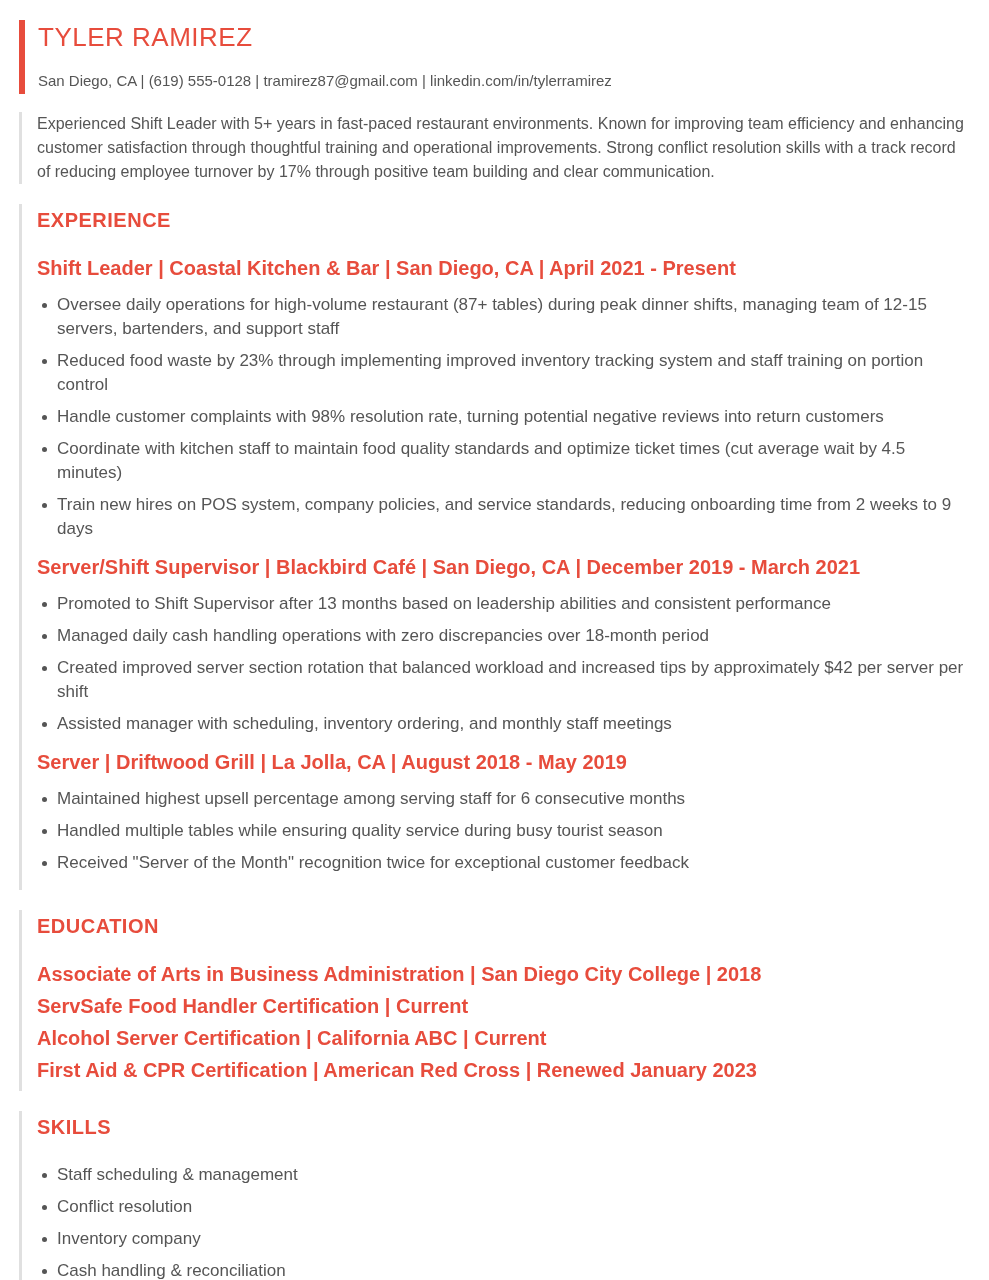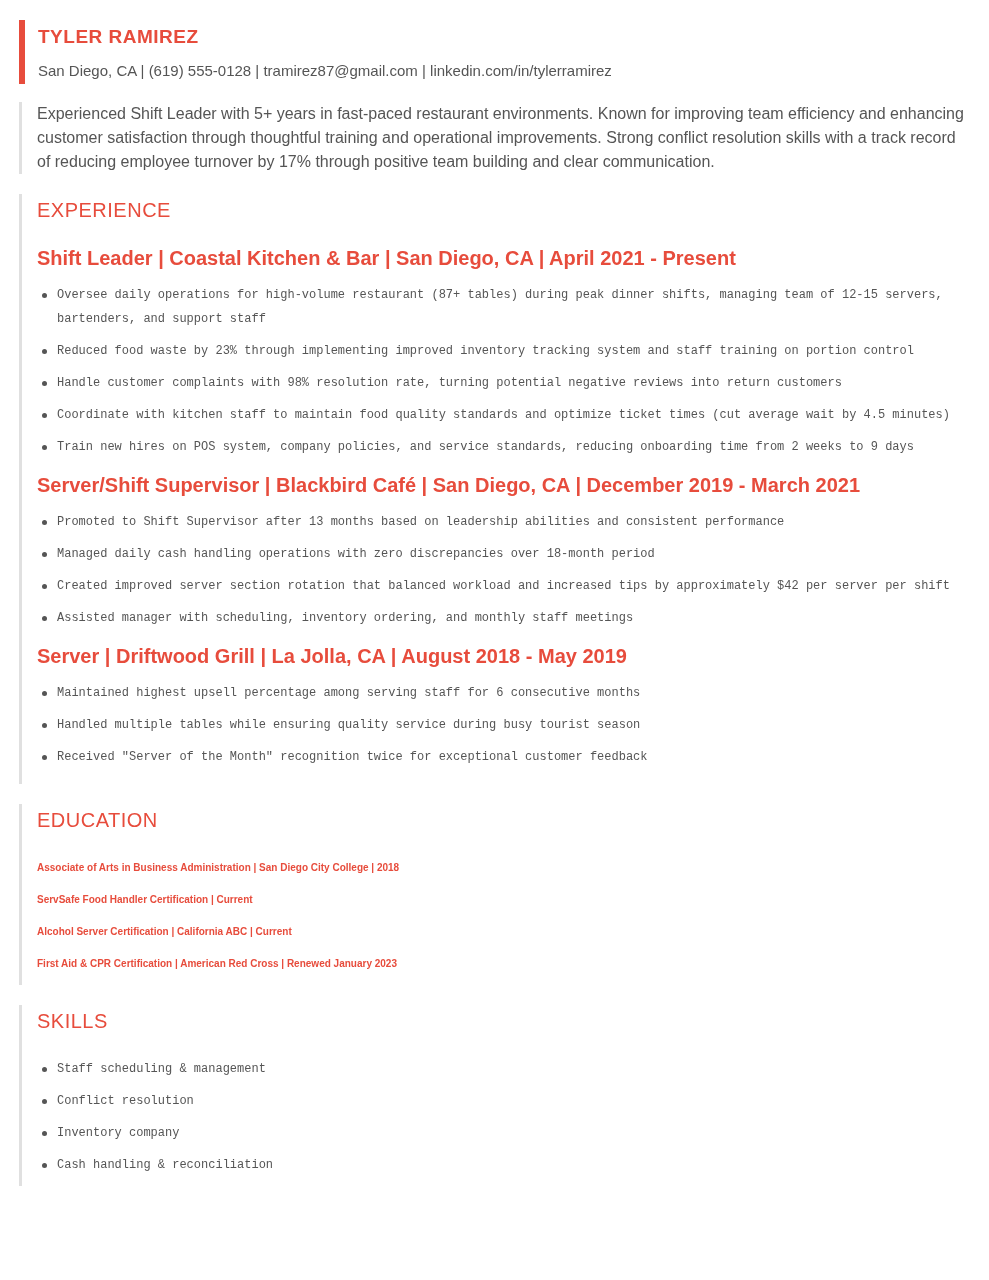--- a/index.html
+++ b/index.html
@@ -22,24 +22,24 @@
   .page {
     padding: 20px 24px 0 19px;
   }
   
   .header {
     border-left: 6px solid var(--accent);
     padding: 2px 0 4px 13px;
     margin-bottom: 18px;
   }
   h1 {
-    margin: 0 0 10px 0;
-    font-size: 19px;
+    margin: 0 0 20px 0;
+    font-size: 26px;
     line-height: 30px;
-    font-weight: bold;
+    font-weight: normal;
     color: var(--accent);
     letter-spacing: 0.5px;
   }
   .contact {
     font-size: 15px;
     line-height: 18px;
     color: var(--text);
   }
   
   .summary {
@@ -53,58 +53,57 @@
   
   .section {
     border-left: 3px solid var(--border);
     padding: 4px 0 1px 15px;
     margin-bottom: 20px;
   }
   h2 {
     margin: 0 0 24px 0;
     font-size: 20px;
     line-height: 24px;
-    font-weight: normal;
+    font-weight: bold;
     color: var(--accent);
     letter-spacing: 0.5px;
   }
   .job-title {
     margin: 0 0 13px 0;
     font-size: 20px;
     line-height: 24px;
     font-weight: bold;
     color: var(--accent);
   }
   .bullet-list {
     list-style: none;
     margin: 0 0 14px 0;
     padding: 0;
   }
   .bullet-list li {
     position: relative;
     padding-left: 20px;
     margin-bottom: 8px;
-    font-size: 12px;
+    font-size: 17px;
     line-height: 24px;
     color: var(--text);
-    font-family: Liberation Mono, monospace;
   }
   .bullet-list li::before {
     content: "";
     position: absolute;
     left: 5px;
     top: 10px;
     width: 5px;
     height: 5px;
     border-radius: 50%;
     background: var(--text);
   }
   .edu-item {
     margin: 0 0 8px 0;
-    font-size: 10px;
+    font-size: 20px;
     line-height: 24px;
     font-weight: bold;
     color: var(--accent);
   }
   .skills-list { margin-bottom: 0; }
 </style>
 </head>
 <body>
 
 <div class="page">

